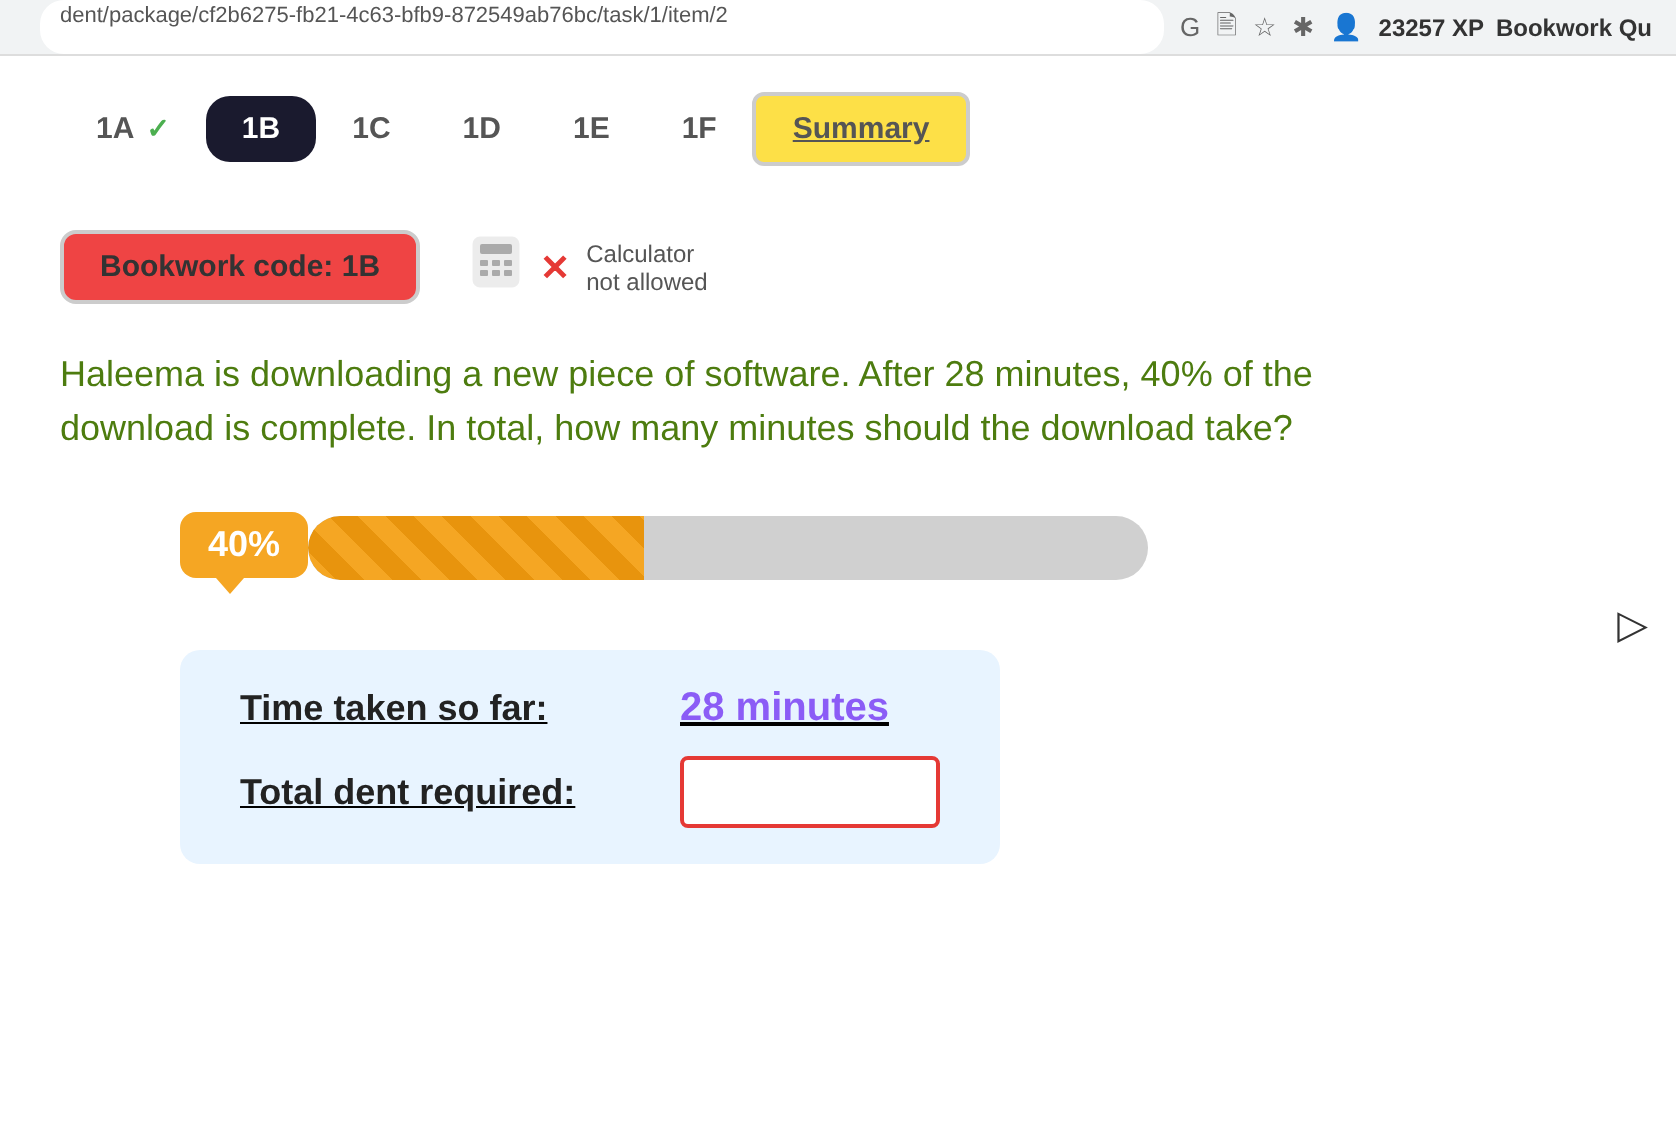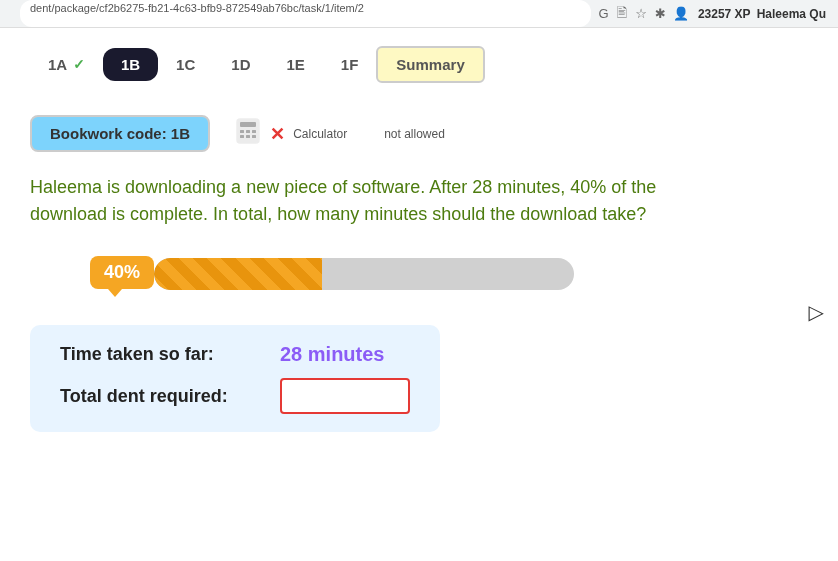--- a/index.html
+++ b/index.html
@@ -78,41 +78,42 @@
       gap: 6px;
     }
 
     .tab-item.active {
       background: #1a1a2e;
       color: #fff;
       border-radius: 12px;
     }
 
     .tab-item.summary {
-      background: #fef9c3;
+      background: #fde047;
       border: 2px solid #ccc;
       color: #555;
+      text-decoration: underline;
     }
 
     .check-icon {
       color: #4CAF50;
       font-size: 14px;
     }
 
     
     .tools-row {
       display: flex;
       align-items: center;
       gap: 24px;
       margin-top: 18px;
       margin-bottom: 22px;
     }
 
     .bookwork-code {
-      background: #7dd3fc;
+      background: #ef4444;
       border: 2px solid #ccc;
       border-radius: 8px;
       padding: 8px 18px;
       font-size: 15px;
       font-weight: 600;
       color: #333;
     }
 
     .calculator-info {
       display: flex;
@@ -129,23 +130,23 @@
     }
 
     .calc-x {
       color: #e53935;
       font-size: 18px;
       font-weight: bold;
     }
 
     .calc-text {
       display: flex;
+      flex-direction: column;
       font-size: 12px;
       color: #555;
-      gap: 37px;
     }
 
     
     .question-text {
       font-size: 18px;
       color: #4d7c0f;
       line-height: 1.5;
       margin-bottom: 28px;
       max-width: 700px;
     }
@@ -196,24 +197,26 @@
         #f5a623,
         #f5a623 10px,
         #e8940d 10px,
         #e8940d 20px
       );
       border-radius: 16px 0 0 16px;
     }
 
     
     .info-table {
+      margin-left: 60px;
       background: #e8f4ff;
       border-radius: 10px;
       padding: 18px 30px;
       display: inline-block;
+      text-decoration: underline;
     }
 
     .info-row {
       display: flex;
       align-items: center;
       gap: 20px;
       margin-bottom: 12px;
       font-size: 18px;
       font-weight: 600;
       color: #222;
@@ -259,21 +262,21 @@
 <div class="browser-bar">
   <span class="url-bar">dent/package/cf2b6275-fb21-4c63-bfb9-872549ab76bc/task/1/item/2</span>
   <div class="browser-icons">
     <span>G</span>
     <span>🖹</span>
     <span>☆</span>
     <span>✱</span>
     <span>👤</span>
     <div class="user-info">
       <span>23257 XP</span>
-      <span>Haleema Qu</span>
+      <span>Bookwork Qu</span>
     </div>
   </div>
 </div>
 
 <div class="main">
 
   
   <div class="tab-nav">
     <div class="tab-item done">
       <span>1A</span>

